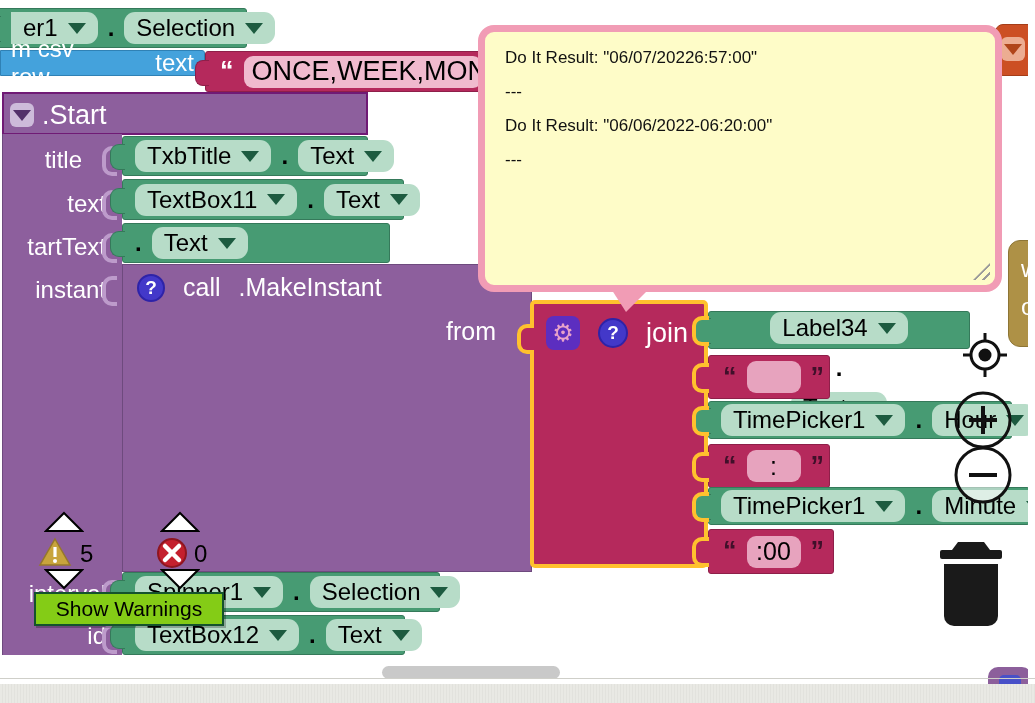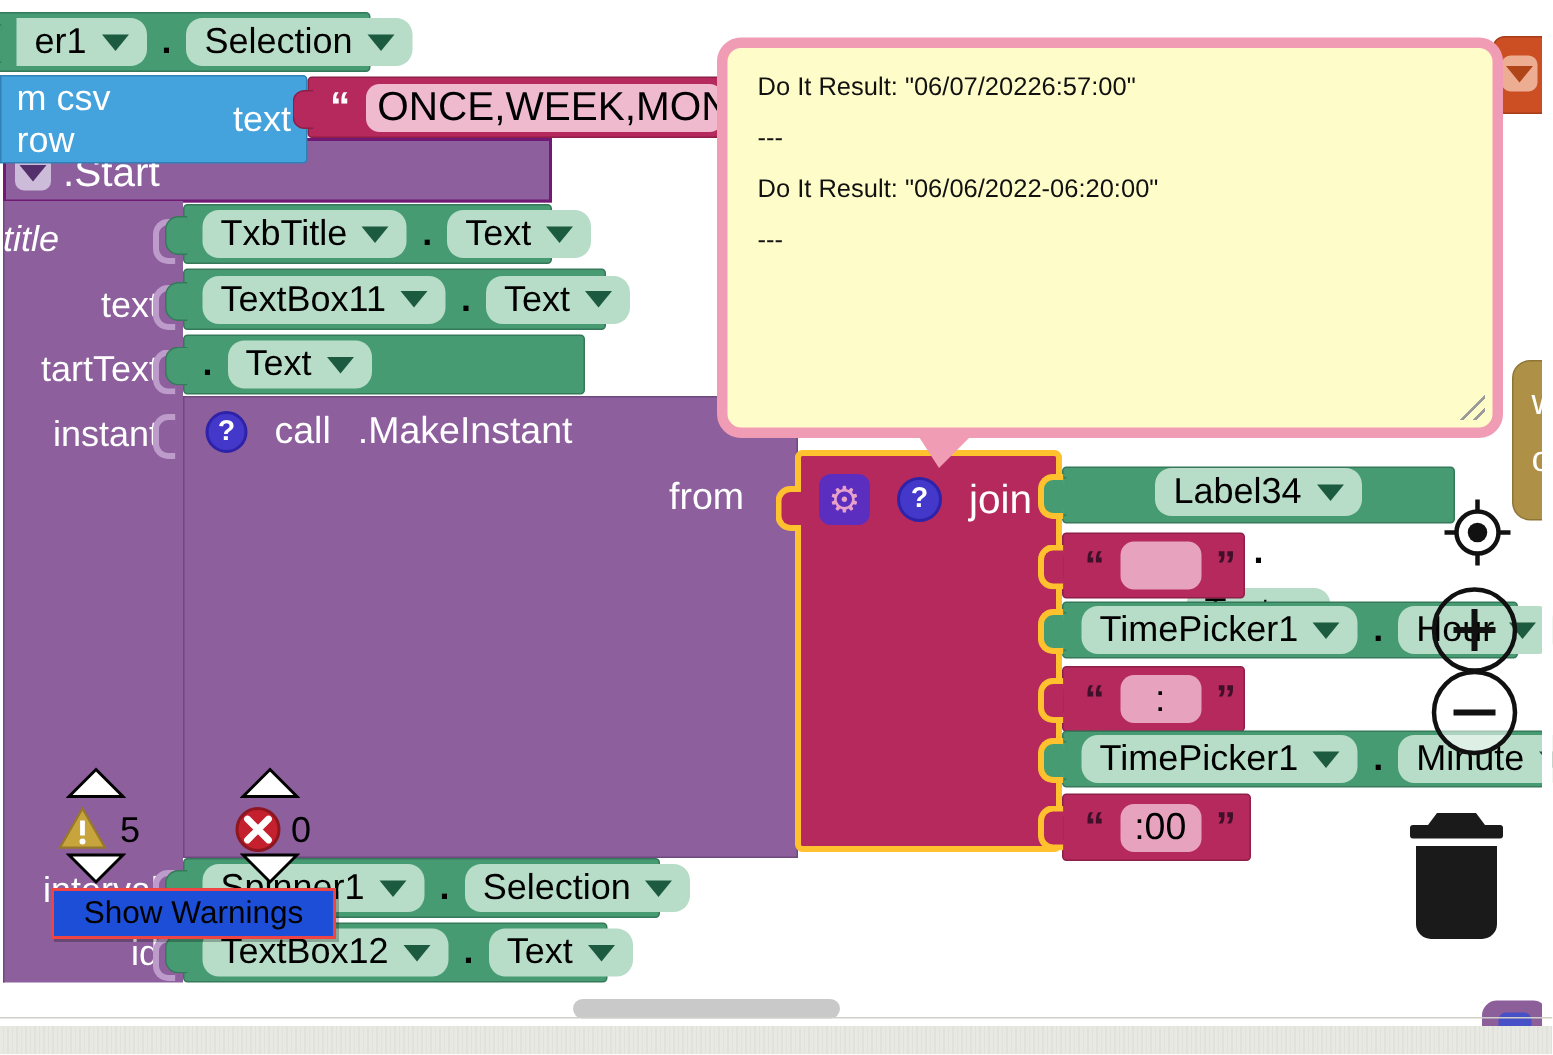--- a/index.html
+++ b/index.html
@@ -33,22 +33,22 @@
   #bubble{position:absolute;left:478px;top:25px;width:524px;height:267px;background:#FEFCC8;
           border:7px solid #F19CB5;border-radius:16px;box-sizing:border-box;z-index:50;
           padding:16px 20px;font-size:17px;color:#111;}
   #bubble .bline{margin:0 0 14px 0;white-space:pre;}
   #bubble-tail{position:absolute;left:608px;top:284px;width:0;height:0;z-index:49;
           border-left:18px solid transparent;border-right:28px solid transparent;border-top:28px solid #F19CB5;}
   #grip{position:absolute;right:5px;bottom:5px;width:17px;height:17px;
         background:repeating-linear-gradient(135deg,#9a9a9a 0 2px,transparent 2px 6px);
         clip-path:polygon(100% 0,100% 100%,0 100%);}
   
-  #tooltip{position:absolute;left:34px;top:592px;width:190px;height:34px;background:#1d4ed8;
-           border:2px solid #ef4444;box-sizing:border-box;display:flex;align-items:center;justify-content:center;
+  #tooltip{position:absolute;left:34px;top:592px;width:190px;height:34px;background:#84cc16;
+           border:2px solid #14532d;box-sizing:border-box;display:flex;align-items:center;justify-content:center;
            font-size:21px;color:#000;z-index:60;box-shadow:2px 2px 0 rgba(0,0,0,.25);}
   .cnt{position:absolute;font-size:24px;color:#000;z-index:21;}
   #texture{position:absolute;left:0;top:684px;width:1035px;height:19px;
            background:repeating-linear-gradient(90deg,#e9e9e4 0 2px,#e2e2dd 2px 3px);z-index:70;}
   #bottomline{position:absolute;left:0;top:678px;width:1035px;height:1px;background:#cfcfc9;z-index:70;}
   #rightgutter{position:absolute;left:1028px;top:0;width:7px;height:684px;background:#fff;z-index:45;}
 </style>
 </head>
 <body>
 
@@ -59,40 +59,40 @@
       <span>er1</span>
       <span class="chev"></span>
       </span>
     <span class="dot">.</span>
     <span class="gfield">
       <span>Selection</span>
       <span class="chev"></span>
       </span>
   </div>
 
-  <div class="abs" style="left:0;top:50px;width:205px;height:59px;background:#44A2DC;border:1px solid #2f81b5;border-radius:0 3px 3px 0;display:flex;align-items:center;gap:44px;padding:0 10px;box-sizing:border-box;z-index:12;color:#fff;font-size:24px;">
+  <div class="abs" style="left:0;top:50px;width:205px;height:26px;background:#44A2DC;border:1px solid #2f81b5;border-radius:0 3px 3px 0;display:flex;align-items:center;gap:44px;padding:0 10px;box-sizing:border-box;z-index:12;color:#fff;font-size:24px;">
     <span>m csv row</span>
     <span>text</span>
   </div>
 
   <div class="txtblk" style="left:205px;top:51px;width:292px;height:41px;">
     <span style="position:absolute;left:-11px;top:8px;width:13px;height:24px;background:#B5295C;border:1px solid #8e1f49;border-right:none;border-radius:8px 0 0 8px;"></span>
     <span class="quote" style="color:#fff;">“</span>
     <span class="strfield" style="background:#F0BACE;flex:1;justify-content:flex-start;font-size:27px;overflow:hidden;">ONCE,WEEK,MONT</span>
   </div>
 
   <div class="abs" style="left:2px;top:92px;width:366px;height:43px;background:#8D5F9D;border:2px solid #701a75;box-sizing:border-box;z-index:10;">
     <span style="position:absolute;left:6px;top:9px;width:24px;height:24px;background:#CDBBDA;border-radius:6px;display:flex;align-items:center;justify-content:center;">
       <span class="chev" style="border-top-color:#53306B;"></span>
       </span>
     <span style="position:absolute;left:38px;top:6px;color:#fff;font-size:27px;">.Start</span>
   </div>
   <div class="abs" style="left:2px;top:134px;width:120px;height:521px;background:#8D5F9D;border-left:1px solid #6E4A7E;box-sizing:border-box;z-index:10;"></div>
 
-  <div class="plabel" style="left:2px;top:146px;width:80px;text-align:left;font-style:italic;">title</div>
+  <div class="plabel" style="left:2px;top:146px;width:80px;text-align:right;">title</div>
   <div class="plabel" style="left:2px;top:190px;width:104px;text-align:right;">text</div>
   <div class="plabel" style="left:0px;top:233px;width:106px;text-align:right;">tartText</div>
   <div class="plabel" style="left:2px;top:276px;width:104px;text-align:right;">instant</div>
   <div class="plabel" style="left:2px;top:580px;width:104px;text-align:right;">interval</div>
   <div class="plabel" style="left:2px;top:622px;width:104px;text-align:right;">id</div>
 
   <div class="socket" style="left:102px;top:146px;"></div>
   <div class="socket" style="left:102px;top:190px;"></div>
   <div class="socket" style="left:102px;top:233px;"></div>
   <div class="socket" style="left:102px;top:276px;"></div>

